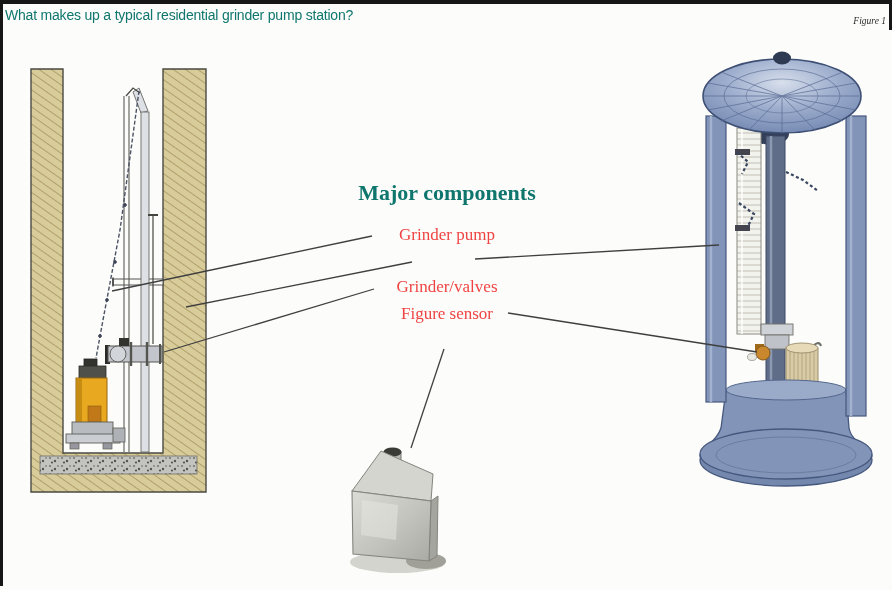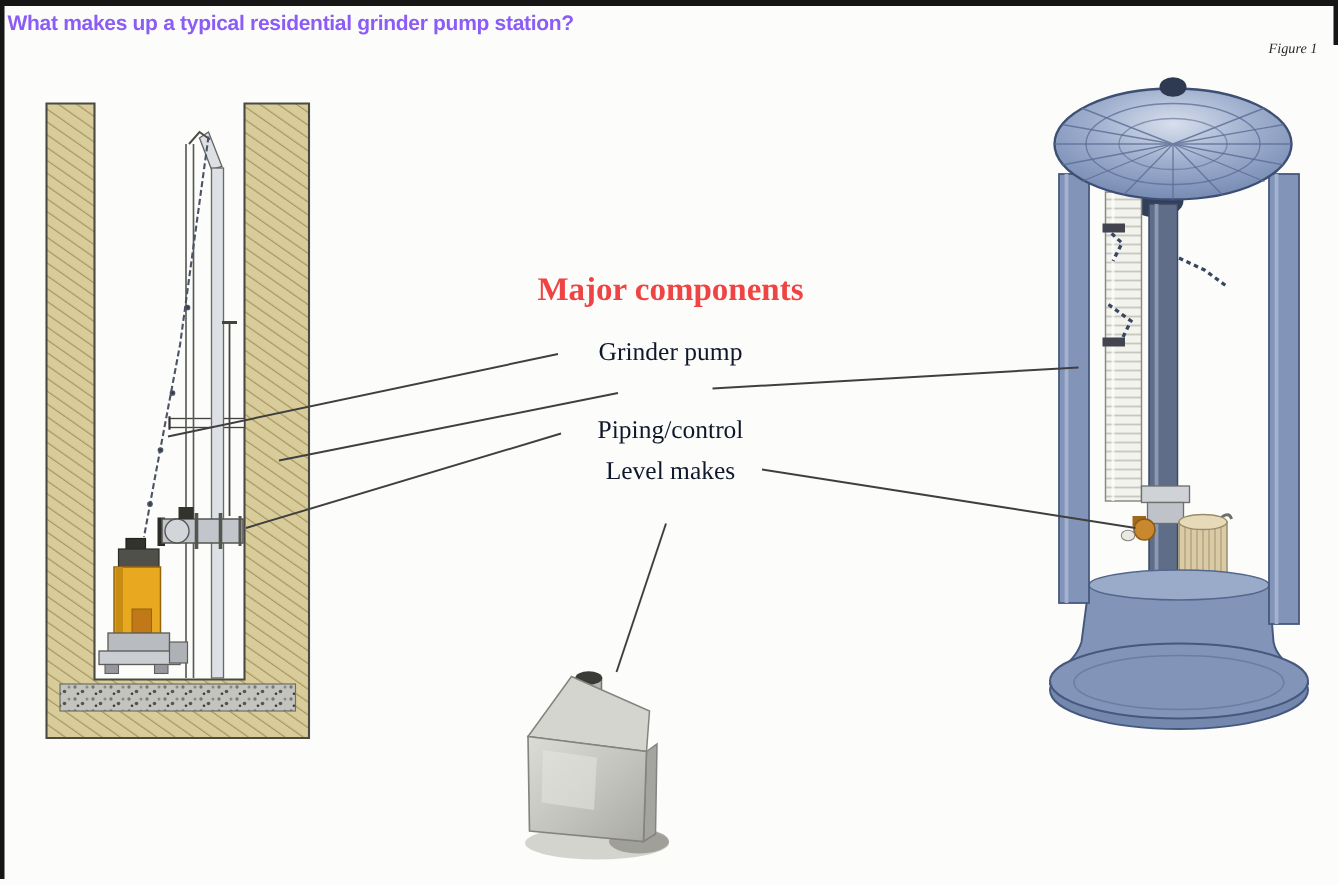--- a/index.html
+++ b/index.html
@@ -3,28 +3,28 @@
 <meta charset="utf-8">
 <style>
   html,body{margin:0;padding:0;background:#ffffff;}
   #page{position:relative;width:892px;height:590px;background:#fcfcfa;overflow:hidden;
         font-family:"Liberation Serif", serif;}
   .border{position:absolute;background:#161616;}
   #border-top{left:0;top:0;width:892px;height:4px;}
   #border-left{left:0;top:0;width:3px;height:586px;}
   #border-right{left:889px;top:0;width:3px;height:30px;}
   #page-title{position:absolute;left:5px;top:7px;width:420px;
-      font-family:"Liberation Sans", sans-serif;font-weight:700;font-size:14px;
-      letter-spacing:-0.2px;color:#8b5cf6;}
-  #figure-label{position:absolute;left:838px;top:28px;width:48px;text-align:center;
+      font-family:"Liberation Sans", sans-serif;font-weight:400;font-size:14px;
+      letter-spacing:-0.2px;color:#0f766e;}
+  #figure-label{position:absolute;left:838px;top:16px;width:48px;text-align:right;
       font-style:italic;font-size:9.5px;color:#2a2a2a;}
-  .legend-text{position:absolute;left:315px;width:264px;text-align:center;color:#0f172a;
+  .legend-text{position:absolute;left:315px;width:264px;text-align:center;color:#ef4444;
       font-size:17px;line-height:20px;}
   #legend-heading{position:absolute;left:315px;top:180px;width:264px;text-align:center;
-      font-weight:700;font-size:22px;color:#ef4444;}
+      font-weight:700;font-size:22px;color:#0f766e;}
   #lbl-grinder{top:225px;} #lbl-basin{top:251px;} #lbl-piping{top:277px;}
   #lbl-level{top:304px;} #lbl-control{top:325px;}
   svg{position:absolute;left:0;top:0;}
 </style>
 </head>
 <body>
 
 <div id="page">
   <div id="border-top" class="border"></div>
   <div id="border-left" class="border"></div>
@@ -232,15 +232,15 @@
       <line x1="412" y1="262" x2="186" y2="307"></line>
       <line x1="475" y1="259" x2="719" y2="245"></line>
       <line x1="374" y1="289" x2="164" y2="352"></line>
       <line x1="508" y1="313" x2="757" y2="352"></line>
       <line x1="444" y1="349" x2="411" y2="448"></line>
     </g>
   </svg>
 
   <div id="legend-heading">Major components</div>
   <div id="lbl-grinder" class="legend-text">Grinder pump</div>
-  <div id="lbl-piping" class="legend-text">Piping/control</div>
-  <div id="lbl-level" class="legend-text">Level makes</div>
+  <div id="lbl-piping" class="legend-text">Grinder/valves</div>
+  <div id="lbl-level" class="legend-text">Figure sensor</div>
 </div>
 
 </body></html>

